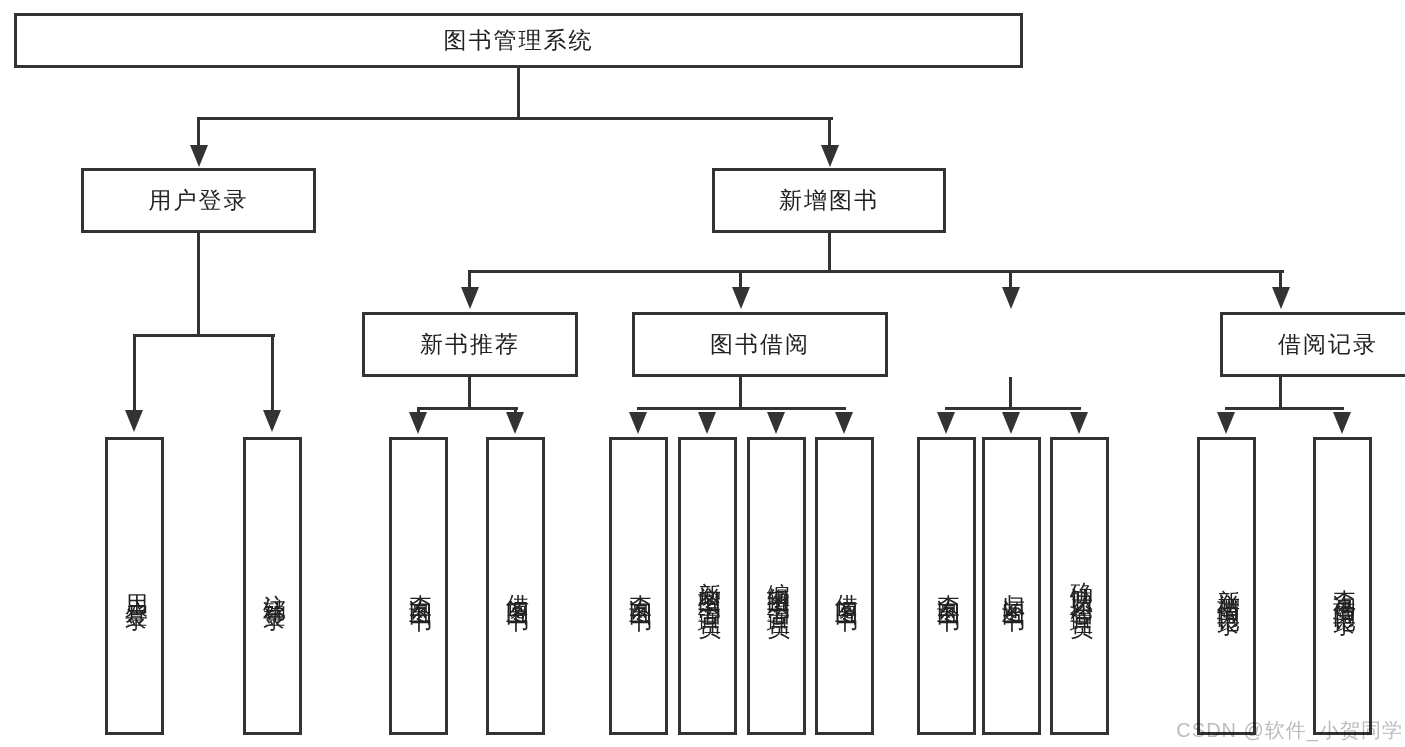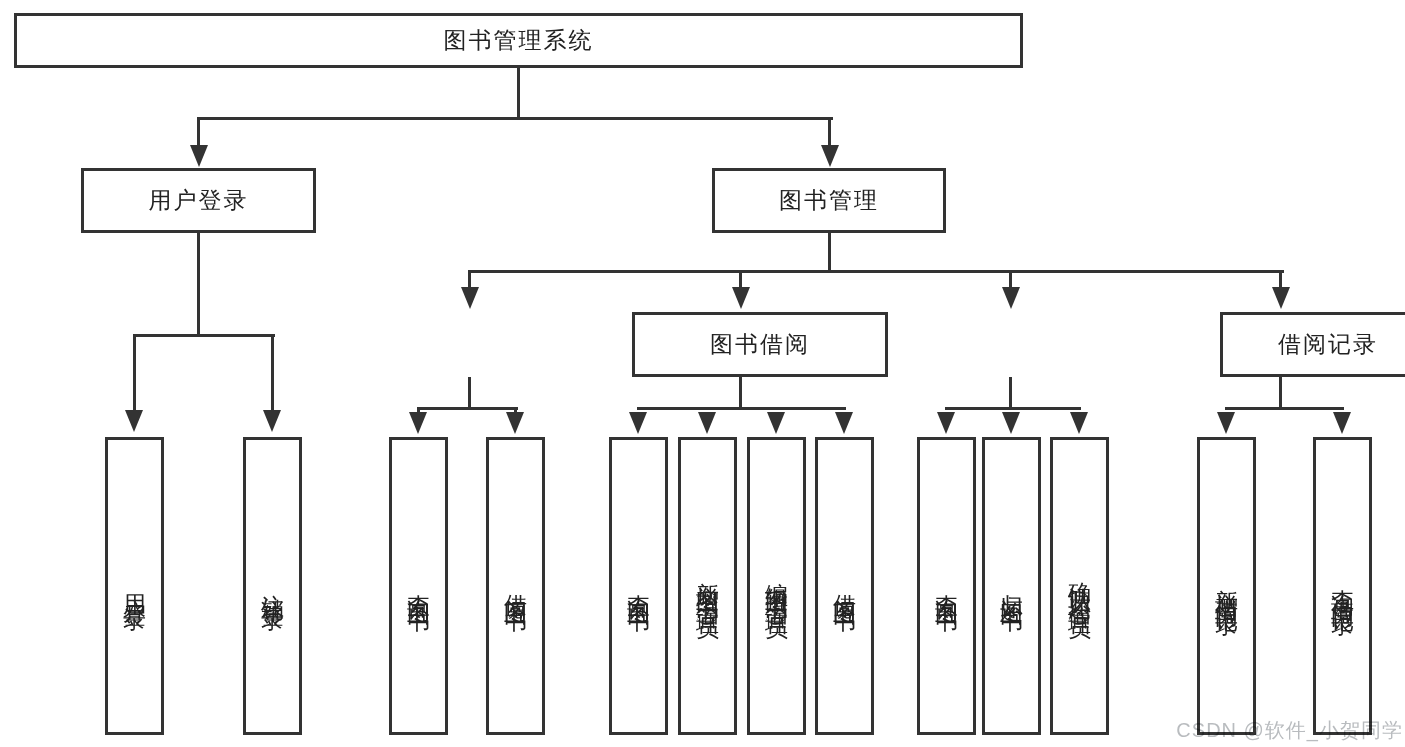--- a/index.html
+++ b/index.html
@@ -16,20 +16,21 @@
     background:#ffffff;
     border:3px solid #333333;
     box-sizing:border-box;
     display:flex;
     align-items:center;
     justify-content:center;
     color:#222222;
     font-size:23px;
     letter-spacing:2px;
     z-index:2;
+    font-family:Liberation Mono, monospace;
   }
   .vtext {
     writing-mode:vertical-rl;
     text-orientation:mixed;
     letter-spacing:5px;
     line-height:1;
   }
   .line {
     position:absolute;
     background:#333333;
@@ -67,41 +68,44 @@
   <div class="line" style="left:197px; top:117px; width:636px; height:3px;"></div>
   <div class="line" style="left:197px; top:117px; width:3px; height:30px;"></div>
   <div class="arrow" style="left:190px; top:145px;"></div>
   <div class="line" style="left:828px; top:117px; width:3px; height:30px;"></div>
   <div class="arrow" style="left:821px; top:145px;"></div>
 
   <div class="box" style="left:81px; top:168px; width:235px; height:65px;">
     <span>用户登录</span>
   </div>
   <div class="box" style="left:712px; top:168px; width:234px; height:65px;">
-    <span>图书管理</span>
+    <span>新增图书</span>
   </div>
 
   <div class="line" style="left:197px; top:233px; width:3px; height:104px;"></div>
   <div class="line" style="left:133px; top:334px; width:142px; height:3px;"></div>
   <div class="line" style="left:133px; top:334px; width:3px; height:76px;"></div>
   <div class="arrow" style="left:125px; top:410px;"></div>
   <div class="line" style="left:271px; top:334px; width:3px; height:76px;"></div>
   <div class="arrow" style="left:263px; top:410px;"></div>
 
   <div class="line" style="left:828px; top:233px; width:3px; height:40px;"></div>
   <div class="line" style="left:468px; top:270px; width:816px; height:3px;"></div>
   <div class="line" style="left:468px; top:270px; width:3px; height:19px;"></div>
   <div class="arrow" style="left:461px; top:287px;"></div>
   <div class="line" style="left:739px; top:270px; width:3px; height:19px;"></div>
   <div class="arrow" style="left:732px; top:287px;"></div>
   <div class="line" style="left:1009px; top:270px; width:3px; height:19px;"></div>
   <div class="arrow" style="left:1002px; top:287px;"></div>
   <div class="line" style="left:1279px; top:270px; width:3px; height:19px;"></div>
   <div class="arrow" style="left:1272px; top:287px;"></div>
 
+  <div class="box" style="left:362px; top:312px; width:216px; height:65px;">
+    <span>新书推荐</span>
+  </div>
   <div class="box" style="left:632px; top:312px; width:256px; height:65px;">
     <span>图书借阅</span>
   </div>
   <div class="box" style="left:1220px; top:312px; width:216px; height:65px;">
     <span>借阅记录</span>
   </div>
 
   <div class="line" style="left:468px; top:377px; width:3px; height:33px;"></div>
   <div class="line" style="left:417px; top:407px; width:101px; height:3px;"></div>
   <div class="line" style="left:417px; top:407px; width:3px; height:8px;"></div>

